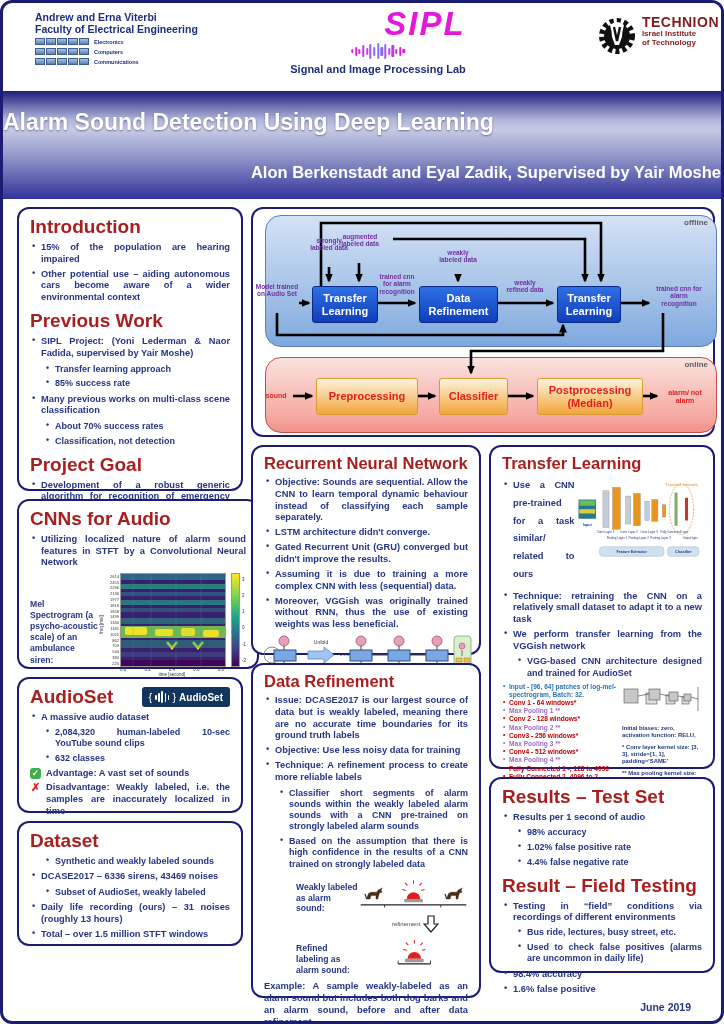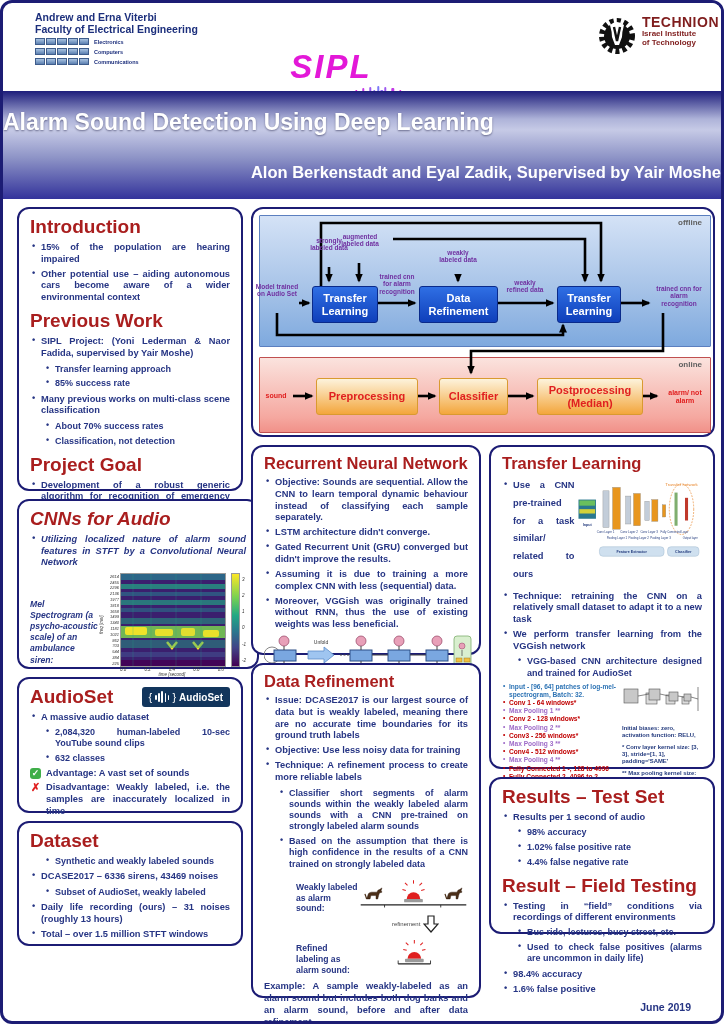--- a/index.html
+++ b/index.html
@@ -6,21 +6,21 @@
   .poster{position:relative;width:724px;height:1024px;font-family:"Liberation Sans",sans-serif;
           border:3px solid #1c1c74;border-radius:12px;box-sizing:border-box;overflow:hidden;background:#fff;}
   
   .hdr{position:absolute;left:16px;top:0;width:100%;height:88px;background:#fff;border-radius:6px;}
   .fac{position:absolute;left:16px;top:8px;color:#1c2f7c;}
   .fac-l{font-size:10.5px;font-weight:700;line-height:1.15;}
   .dept-row{display:flex;align-items:center;margin-top:3px;}
   .sqs{display:flex;gap:1px;margin-right:5px;}
   .sq{width:8px;height:5px;background:linear-gradient(180deg,#aac4e2,#5b7fb0);border:0.5px solid #3f5d8c;}
   .dept-lab{font-size:5.5px;font-weight:700;color:#1c2f7c;}
-  .sipl{position:absolute;left:50%;transform:translateX(-50%);top:4px;text-align:left;margin-top:43px;}
+  .sipl{position:absolute;left:50%;transform:translateX(-50%);top:4px;text-align:right;}
   .sipl-word{font-size:33px;font-weight:700;font-style:italic;color:#e318d8;letter-spacing:2px;line-height:1;}
   .wave{display:flex;align-items:center;justify-content:center;gap:1.5px;height:18px;margin-top:2px;}
   .wave i{display:block;width:2.2px;border-radius:1px;}
   .sipl-sub{font-size:11px;font-weight:700;color:#1c2f7c;margin-top:3px;}
   .technion{position:absolute;right:18px;top:12px;display:flex;align-items:flex-start;gap:6px;}
   .tech-txt{color:#7f1d1d;line-height:1.1;}
   .tech-name{font-size:14px;font-weight:700;letter-spacing:0.5px;}
   .tech-sub{font-size:8px;font-weight:600;}
   
   .band{position:absolute;left:0;top:88px;width:100%;height:108px;
@@ -54,21 +54,21 @@
   .as-head{display:flex;justify-content:space-between;align-items:flex-start;}
   .as-logo{background:#12355c;border-radius:3px;color:#fff;display:flex;align-items:center;gap:3px;padding:4px 7px;font-size:10px;font-weight:600;}
   .as-brace{font-size:11px;font-weight:400;}
   .as-bars{display:flex;align-items:center;gap:1.3px;}
   .as-bars i{display:block;width:1.8px;background:#fff;border-radius:1px;}
   .adv-row{display:flex;gap:5px;align-items:flex-start;color:#263584;font-size:9.3px;font-weight:600;margin:3px 0;line-height:1.25;text-align:justify;}
   .chk{flex:0 0 11px;height:11px;background:#3fae49;border-radius:3px;color:#fff;font-size:9px;line-height:11px;text-align:center;font-weight:700;}
   .xmark{flex:0 0 11px;color:#e02020;font-size:11px;font-weight:800;line-height:11px;text-align:center;}
   
   .dgm{padding:0;}
-  .region{position:absolute;border-radius:1px;box-sizing:border-box;}
+  .region{position:absolute;border-radius:16px;box-sizing:border-box;margin-left:6px;}
   .off-reg{left:6px;top:6px;width:452px;height:132px;border:1.5px solid #5b7fbf;
            background:linear-gradient(180deg,#d4e2f6 0%,#a8c4e8 55%,#7ea9de 100%);}
   .on-reg{left:6px;top:148px;width:452px;height:76px;border:1.5px solid #c05050;
           background:linear-gradient(180deg,#fbe3de 0%,#f5a8a0 80%,#f19189 100%);}
   .regtag{position:absolute;right:8px;top:2px;font-size:8px;color:#606060;font-weight:600;}
   .pbox{position:absolute;display:flex;align-items:center;justify-content:center;text-align:center;z-index:6;
         background:linear-gradient(180deg,#2f6fe4,#0f3fba);border:1.8px solid #0a2a8a;border-radius:3px;
         color:#fff;font-weight:700;font-size:11px;line-height:1.1;}
   .obox{position:absolute;display:flex;align-items:center;justify-content:center;text-align:center;z-index:6;
         background:linear-gradient(180deg,#fdf3dc,#f3a63c);border:1.5px solid #d99a30;border-radius:3px;
@@ -199,21 +199,21 @@
     <ul class="bul sub">
       <li>About 70% success rates</li>
       <li>Classification, not detection</li>
     </ul>
     <h2 class="hred h19" style="margin-top:8px">Project Goal</h2>
     <ul class="bul">
       <li><span>Development of a robust </span><b>generic</b><span> algorithm for recognition of emergency alarms to aid the hearing impaired using supervised deep learning</span></li>
     </ul>
   </section>
 
-  <section class="box" style="left:14px;top:496px;width:242px;height:170px;font-style:italic;">
+  <section class="box" style="left:14px;top:496px;width:242px;height:170px;">
     <h2 class="hred h19">CNNs for Audio</h2>
     <ul class="bul">
       <li>Utilizing localized nature of alarm sound features in STFT by a Convolutional Neural Network</li>
     </ul>
     <div class="spec-row">
       <div class="spec-cap">Mel Spectrogram (a psycho-acoustic scale) of an ambulance siren:</div>
       <div class="spec-wrap">
         <div class="ylab">freq [mel]</div>
         <div>
           <div style="display:flex">
@@ -578,21 +578,21 @@
           </g>
           <path d="M16 13 L27 11 M38 11 L47 13 M56 13 L62 14 M69 14 L76 16 M76 4 L76 28" stroke="#555" stroke-width="0.7" fill="none"></path>
         </svg>
         <div class="note">Initial biases: zero, activation function: RELU,</div>
         <div class="note">* Conv layer kernel size: [3, 3], stride=[1, 1], padding='SAME'</div>
         <div class="note">** Max pooling kernel size: [2, 2], stride=[2, 2], padding='SAME'</div>
       </div>
     </div>
   </section>
 
-  <section class="box" style="left:486px;top:774px;width:226px;height:157px;">
+  <section class="box" style="left:486px;top:774px;width:226px;height:196px;">
     <h2 class="hred h19">Results – Test Set</h2>
     <ul class="bul" style="margin-bottom:1px">
       <li>Results per 1 second of audio</li>
     </ul>
     <ul class="bul sub">
       <li>98% accuracy</li>
       <li>1.02% false positive rate</li>
       <li>4.4% false negative rate</li>
     </ul>
     <h2 class="hred h19" style="margin-top:8px">Result – Field Testing</h2>

